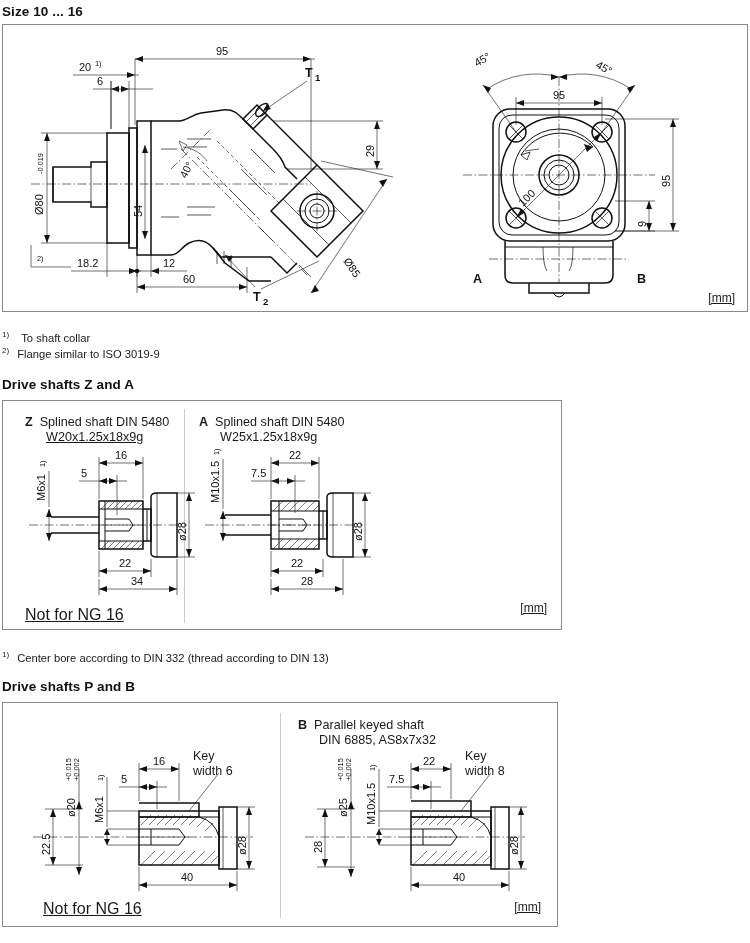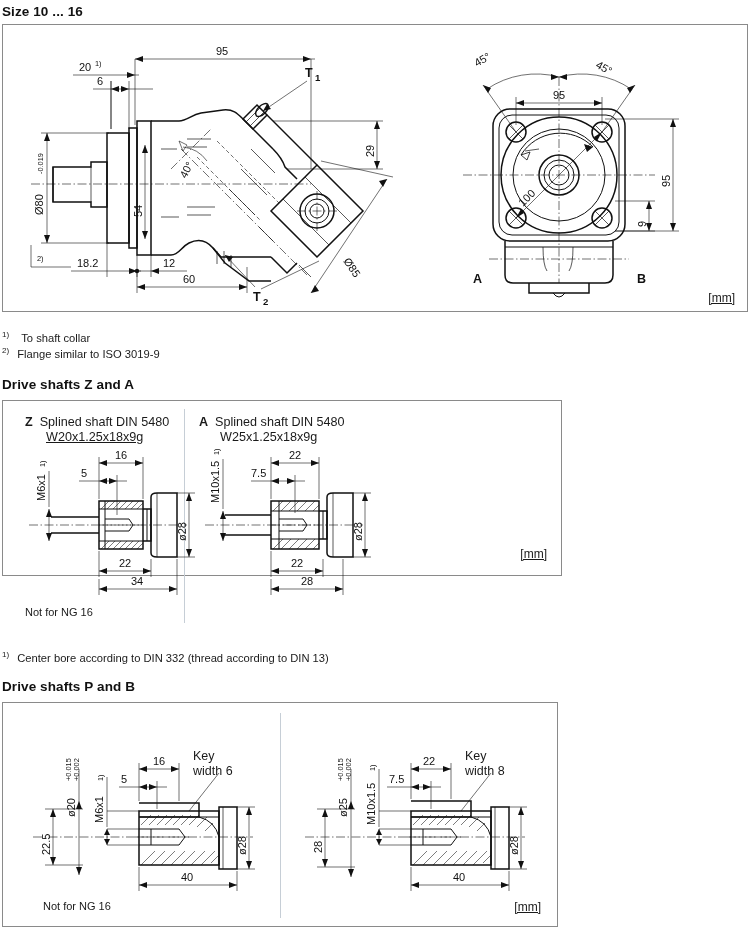--- a/index.html
+++ b/index.html
@@ -33,21 +33,21 @@
   }
   .divider-v {
     position:absolute; width:1px; background:#c6ced6;
   }
   .shaft-head {
     position:absolute; font-size:12.6px; color:#1a1a1a; line-height:14.5px;
     white-space:nowrap;
   }
   .shaft-head b { font-weight:bold; margin-right:7px; }
   .note-text {
-    position:absolute; font-size:11px; color:#1a1a1a; white-space:nowrap;
+    position:absolute; font-size:16px; color:#1a1a1a; white-space:nowrap;text-decoration:underline;
   }
   svg { display:block; overflow:visible; }
   .dim { font-size:11px; fill:#111; font-family:"Liberation Sans", sans-serif; }
   .dim-sm { font-size:9.6px; fill:#111; font-family:"Liberation Sans", sans-serif; }
   .sup-t { font-size:7.4px; fill:#111; font-family:"Liberation Sans", sans-serif; }
   .lbl-b { font-size:12.5px; font-weight:bold; fill:#111; font-family:"Liberation Sans", sans-serif; }
   .ln { stroke:#111; stroke-width:1; fill:none; }
   .ln-th { stroke:#111; stroke-width:1.5; fill:none; }
   .ln-thin { stroke:#111; stroke-width:0.7; fill:none; }
   .ln-ex { stroke:#111; stroke-width:0.6; fill:none; }
@@ -319,21 +319,21 @@
     <sup>1)</sup>
     <span style="margin-left:9px;">To shaft collar</span>
   </div>
   <div class="footnote" style="position:absolute;left:2px;top:346px;">
     <sup>2)</sup>
     <span style="margin-left:5px;">Flange similar to ISO 3019-9</span>
   </div>
 
   <div class="section-title" style="position:absolute;left:2px;top:377px;">Drive shafts Z and A</div>
 
-  <div class="panel" style="left:2px; top:400px; width:560px; height:176px;">
+  <div class="panel" style="left:2px; top:400px; width:560px; height:230px;">
 
     <div class="divider-v" style="left:181px; top:8px; height:214px;"></div>
 
     <div class="shaft-head" style="left:22px; top:14px;">
       <b>Z</b><span>Splined shaft DIN 5480</span><br>
       <span style="margin-left:21px;text-decoration:underline;">W20x1.25x18x9g</span>
     </div>
 
     <svg width="180" height="150" style="position:absolute;left:16px;top:52px;">
       <line class="ctr" x1="10" y1="72" x2="168" y2="72"></line>
@@ -602,20 +602,24 @@
       <line class="ln-ex" x1="166" y1="56" x2="196" y2="18"></line>
     </svg>
 
     <div style="position:absolute;left:190px;top:46px;font-size:12.5px;line-height:15px;color:#1a1a1a;white-space:nowrap;">
       <span>Key</span><br>
       <span>width  6</span>
     </div>
 
     <div class="note-text" style="left:40px; top:197px;">Not for NG 16</div>
 
+    <div class="shaft-head" style="left:295px; top:15px;">
+      <b>B</b><span>Parallel keyed shaft</span><br>
+      <span style="margin-left:21px;">DIN 6885, AS8x7x32</span>
+    </div>
 
     <svg width="250" height="140" style="position:absolute;left:292px;top:52px;">
       <line class="ctr" x1="10" y1="82" x2="230" y2="82"></line>
 
       <path class="ln-th" d="M 116,56 L 196,56 L 196,110 L 116,110 Z"></path>
       <path class="ln-th" d="M 116,46 L 176,46 L 176,62 L 116,62"></path>
       <path class="ln" d="M 116,62 L 196,62"></path>
       <path class="ln" d="M 176,62 Q 192,66 196,82"></path>
       <g class="hatch-l">
         <line x1="118" y1="70" x2="128" y2="60"></line>

